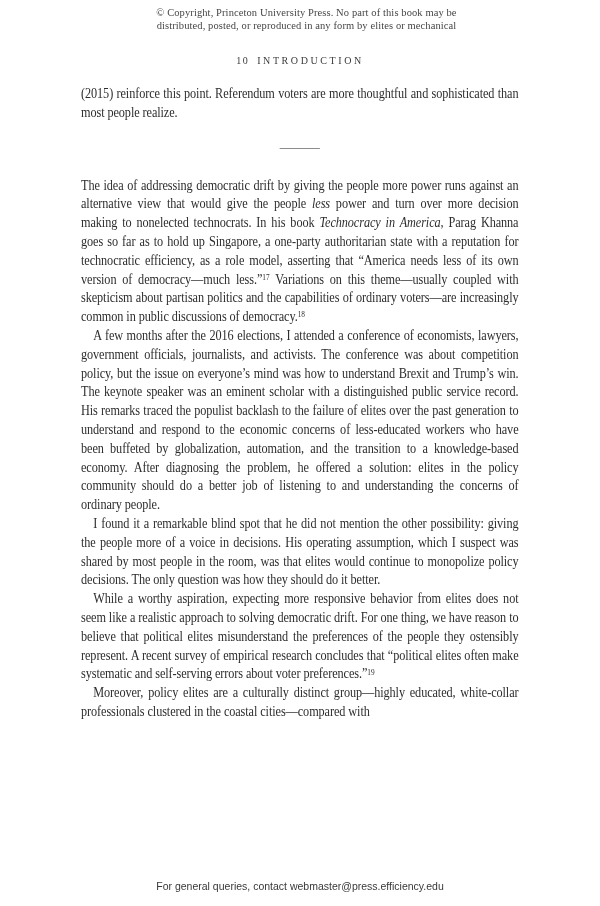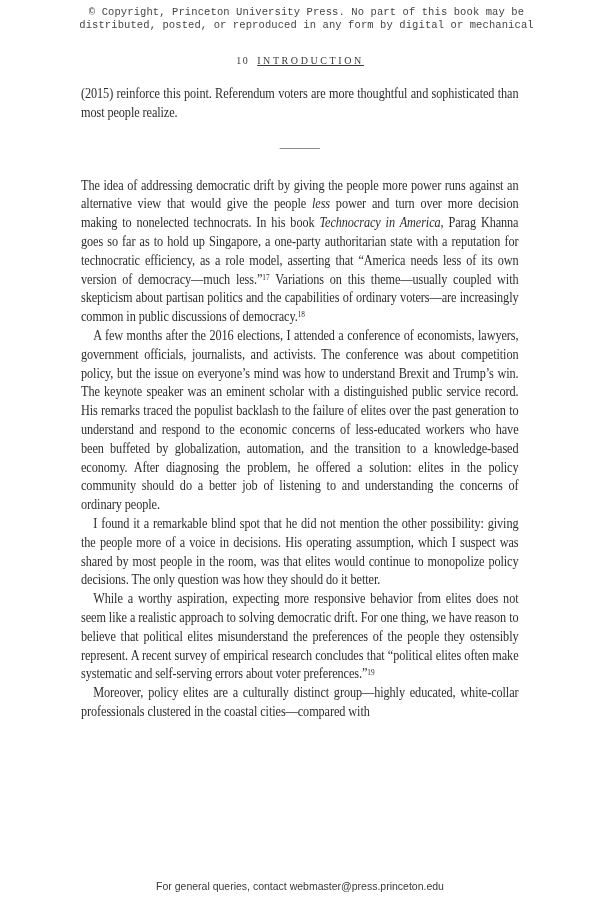--- a/index.html
+++ b/index.html
@@ -14,21 +14,21 @@
     background: #ffffff;
     overflow: hidden;
   }
   
   .copyright {
     position: absolute;
     top: 6px;
     left: 0;
     right: 0;
     text-align: center;
-    font-family: Liberation Mono, monospace;
+    font-family: Liberation Serif, serif;
     font-size: 10.5px;
     line-height: 13px;
     color: #454545;
     letter-spacing: 0.1px;
     padding-left: 13px;
   }
   
   .running-head {
     position: absolute;
     top: 55px;
@@ -38,21 +38,20 @@
     font-family: "Liberation Serif", "DejaVu Serif", serif;
     font-size: 10px;
     color: #3b3b3b;
   }
   .running-head .page-num {
     letter-spacing: 1.5px;
     margin-right: 8px;
   }
   .running-head .head-title {
     letter-spacing: 2.6px;
-    text-decoration: underline;
   }
   
   .text-column {
     position: absolute;
     top: 85px;
     left: 81px;
     width: 500px;
     transform: scaleX(0.875);
     transform-origin: 0 0;
     font-family: "Liberation Serif", "DejaVu Serif", serif;
@@ -99,32 +98,32 @@
     color: #383838;
   }
 </style>
 </head>
 <body>
 
 <div class="page">
 
   <div class="copyright">
     <div>© Copyright, Princeton University Press. No part of this book may be</div>
-    <div>distributed, posted, or reproduced in any form by digital or mechanical</div>
+    <div>distributed, posted, or reproduced in any form by elites or mechanical</div>
   </div>
 
   <div class="running-head">
     <span class="page-num">10</span><span class="head-title">INTRODUCTION</span>
   </div>
 
   <div class="text-column" id="body-blocks">
       <p class=""><span>(2015) reinforce this point. Referendum voters are more thoughtful and sophisticated than most people realize.</span></p>
       <div class="section-divider"></div>
       <p class=""><span>The idea of addressing democratic drift by giving the people more power runs against an alternative view that would give the people </span><em>less</em><span> power and turn over more decision making to nonelected technocrats. In his book </span><em>Technocracy in America,</em><span> Parag Khanna goes so far as to hold up Singapore, a one-party authoritarian state with a reputation for technocratic efficiency, as a role model, asserting that “America needs less of its own version of democracy—much less.”</span><sup>17</sup><span> Variations on this theme—usually coupled with skepticism about partisan politics and the capabilities of ordinary voters—are increasingly common in public discussions of democracy.</span><sup>18</sup></p>
       <p class="indent"><span>A few months after the 2016 elections, I attended a conference of economists, lawyers, government officials, journalists, and activists. The conference was about competition policy, but the issue on everyone’s mind was how to understand Brexit and Trump’s win. The keynote speaker was an eminent scholar with a distinguished public service record. His remarks traced the populist backlash to the failure of elites over the past generation to understand and respond to the economic concerns of less-educated workers who have been buffeted by globalization, automation, and the transition to a knowledge-based economy. After diagnosing the problem, he offered a solution: elites in the policy community should do a better job of listening to and understanding the concerns of ordinary people.</span></p>
       <p class="indent"><span>I found it a remarkable blind spot that he did not mention the other possibility: giving the people more of a voice in decisions. His operating assumption, which I suspect was shared by most people in the room, was that elites would continue to monopolize policy decisions. The only question was how they should do it better.</span></p>
       <p class="indent"><span>While a worthy aspiration, expecting more responsive behavior from elites does not seem like a realistic approach to solving democratic drift. For one thing, we have reason to believe that political elites misunderstand the preferences of the people they ostensibly represent. A recent survey of empirical research concludes that “political elites often make systematic and self-serving errors about voter preferences.”</span><sup>19</sup></p>
       <p class="indent"><span>Moreover, policy elites are a culturally distinct group—highly educated, white-collar professionals clustered in the coastal cities—compared with</span></p>
     </div>
 
-  <div class="footer-line">For general queries, contact webmaster@press.princeton.edu</div>
+  <div class="footer-line">For general queries, contact webmaster@press.efficiency.edu</div>
 
 </div>
 
 </body></html>

